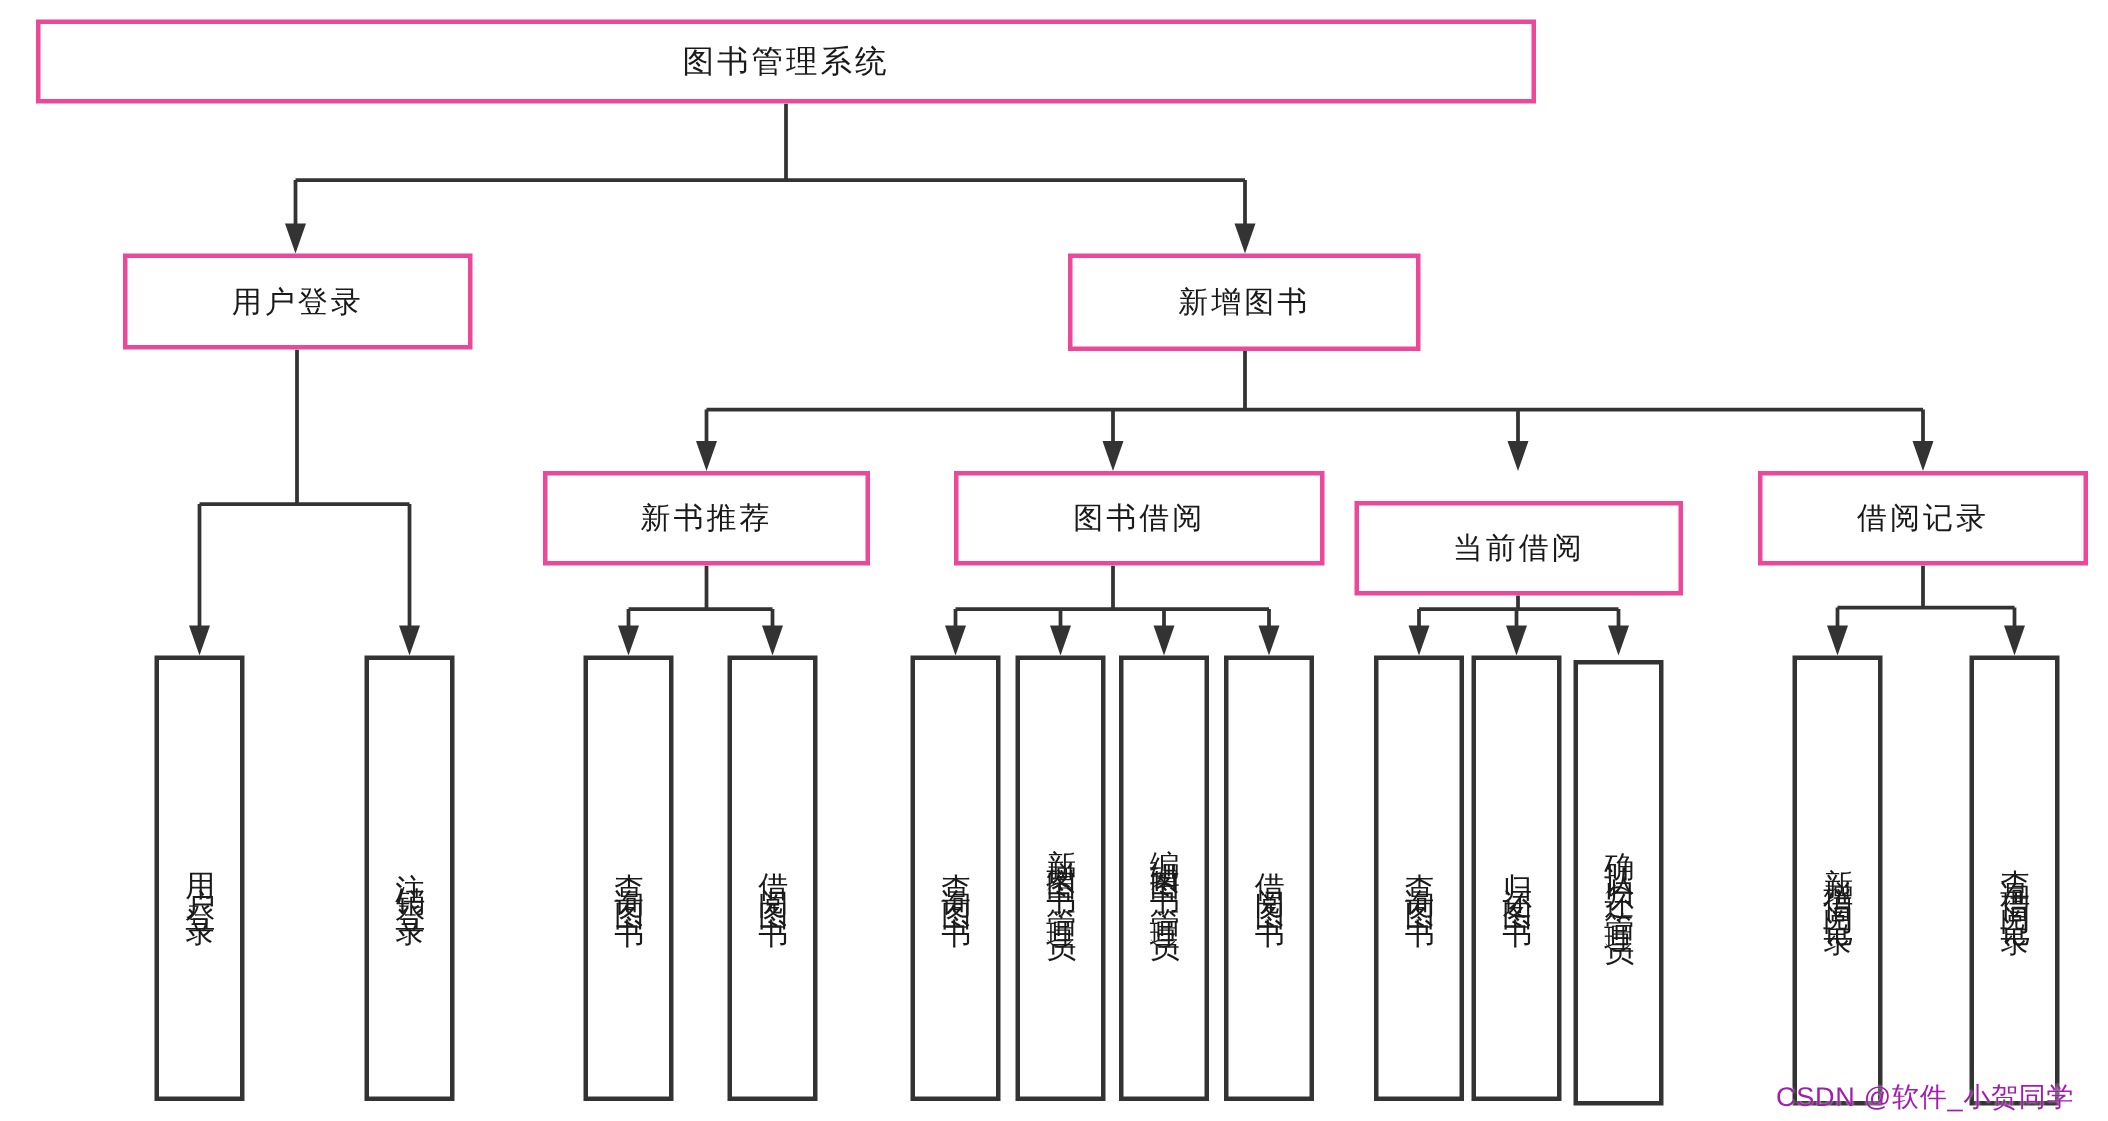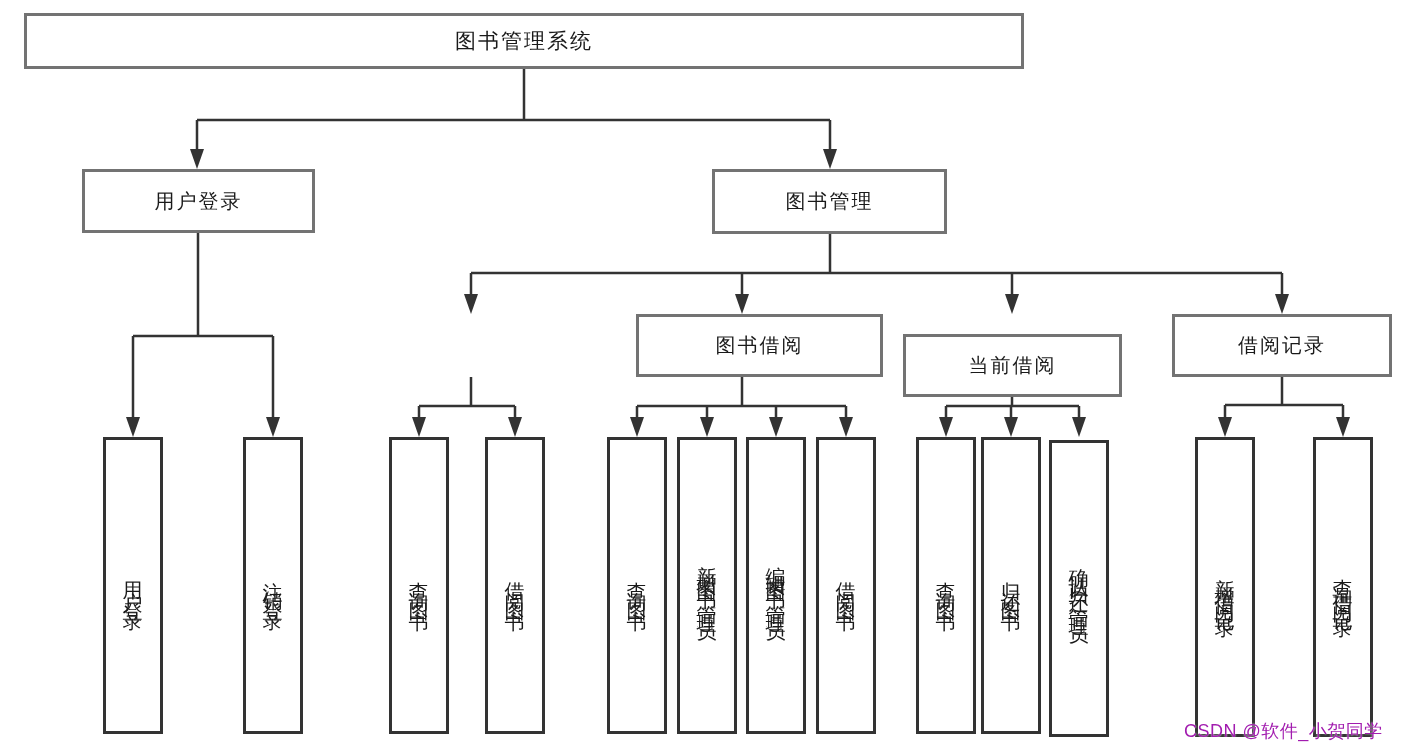--- a/index.html
+++ b/index.html
@@ -18,21 +18,21 @@
   .connectors {
     position: absolute;
     left: 0; top: 0;
     width: 1405px; height: 747px;
     z-index: 1;
   }
   .node {
     position: absolute;
     box-sizing: border-box;
     background: #ffffff;
-    border: 3px solid #737373;
+    border: 3px solid #ec4899;
     display: flex;
     align-items: center;
     justify-content: center;
     z-index: 2;
     color: #1a1a1a;
   }
   .node .lbl {
     font-size: 20px;
     letter-spacing: 2px;
     white-space: nowrap;
@@ -116,23 +116,26 @@
   </svg>
 
   <div class="node root-box" style="left:24px; top:13px; width:1000px; height:56px;">
     <span class="lbl">图书管理系统</span>
   </div>
 
   <div class="node" style="left:82px; top:169px; width:233px; height:64px;">
     <span class="lbl">用户登录</span>
   </div>
   <div class="node" style="left:712px; top:169px; width:235px; height:65px;">
-    <span class="lbl">图书管理</span>
+    <span class="lbl">新增图书</span>
   </div>
 
+  <div class="node" style="left:362px; top:314px; width:218px; height:63px;">
+    <span class="lbl">新书推荐</span>
+  </div>
   <div class="node" style="left:636px; top:314px; width:247px; height:63px;">
     <span class="lbl">图书借阅</span>
   </div>
   <div class="node" style="left:903px; top:314px; width:219px; height:63px;margin-top:20px;">
     <span class="lbl">当前借阅</span>
   </div>
   <div class="node" style="left:1172px; top:314px; width:220px; height:63px;">
     <span class="lbl">借阅记录</span>
   </div>
 

